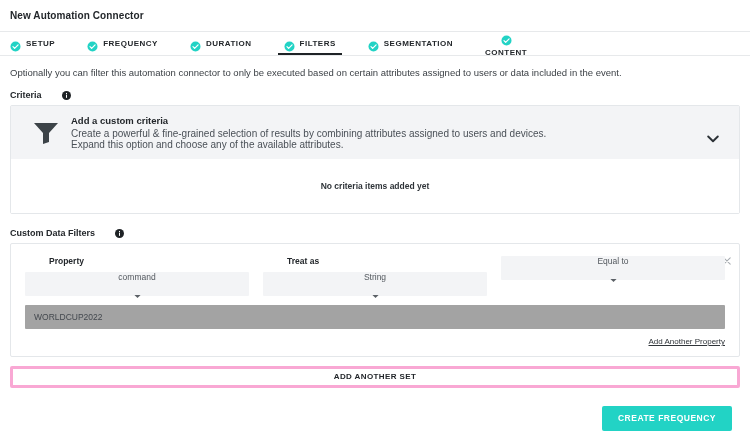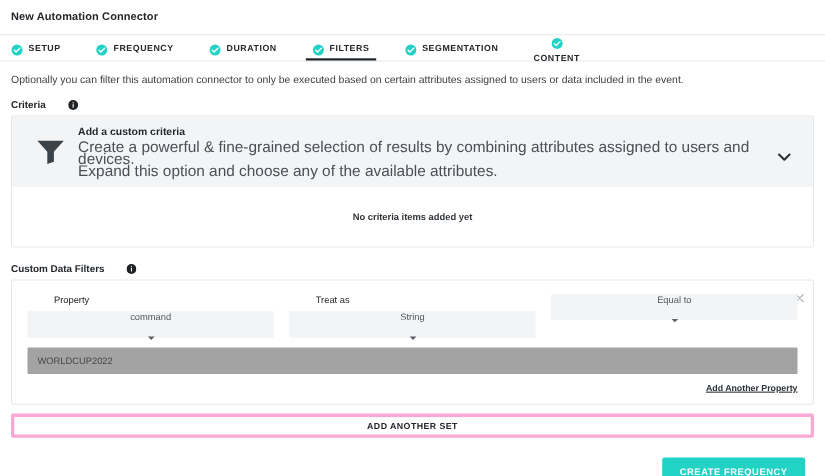--- a/index.html
+++ b/index.html
@@ -89,21 +89,21 @@
     display: flex;
     align-items: center;
     padding: 9px 12px;
     min-height: 46px;
     cursor: pointer;
   }
   .funnel-wrap { width: 46px; flex: 0 0 46px; display:flex; align-items:center; justify-content:center; }
   .funnel-icon { width: 26px; height: 24px; display:block; }
   .criteria-texts { flex: 1 1 auto; padding-left: 2px; }
   .criteria-title { font-size: 9.5px; font-weight: bold; color:#23272b; margin-bottom: 2px; }
-  .criteria-desc { font-size: 14px; color: #4a5057; line-height: 11px; }
+  .criteria-desc { font-size: 10px; color: #4a5057; line-height: 11px; }
   .chevron-icon { width: 12px; height: 8px; display:block; margin-right: 8px; }
 
   .criteria-empty {
     height: 54px;
     display: flex;
     align-items: center;
     justify-content: center;
     font-size: 8.5px;
     font-weight: bold;
     color: #2e3338;
@@ -125,21 +125,21 @@
     width: 11px; height: 11px;
     cursor: pointer;
     display: flex; align-items: center; justify-content: center;
   }
   .close-icon { width: 8px; height: 8px; display:block; }
 
   .filter-cols { display: flex; gap: 14px; }
   .col { flex: 1 1 0; min-width: 0; }
   .col-head {
     font-size: 8.5px;
-    font-weight: normal;
+    font-weight: bold;
     color: #23272b;
     margin-bottom: 6px;
     padding-left: 24px;
   }
   .select {
     height: 24px;
     background: #f3f4f6;
     border: none;
     border-radius: 1px;
     display: flex;
@@ -164,21 +164,21 @@
     padding: 0 9px;
     font-family: "Liberation Sans", sans-serif;
     font-size: 8.5px;
     color: #43484e;
     outline: none;
   }
 
   .add-prop-row { display: flex; justify-content: flex-end; margin-top: 8px; }
   .add-prop-link {
     font-size: 8px;
-    font-weight: bold;
+    font-weight: normal;
     color: #2e3338;
     text-decoration: underline;
     cursor: pointer;
   }
 
   .add-set-btn {
     width: 100%;
     height: 22px;
     border: 3px solid #f9a8d4;
     background: #fff;

